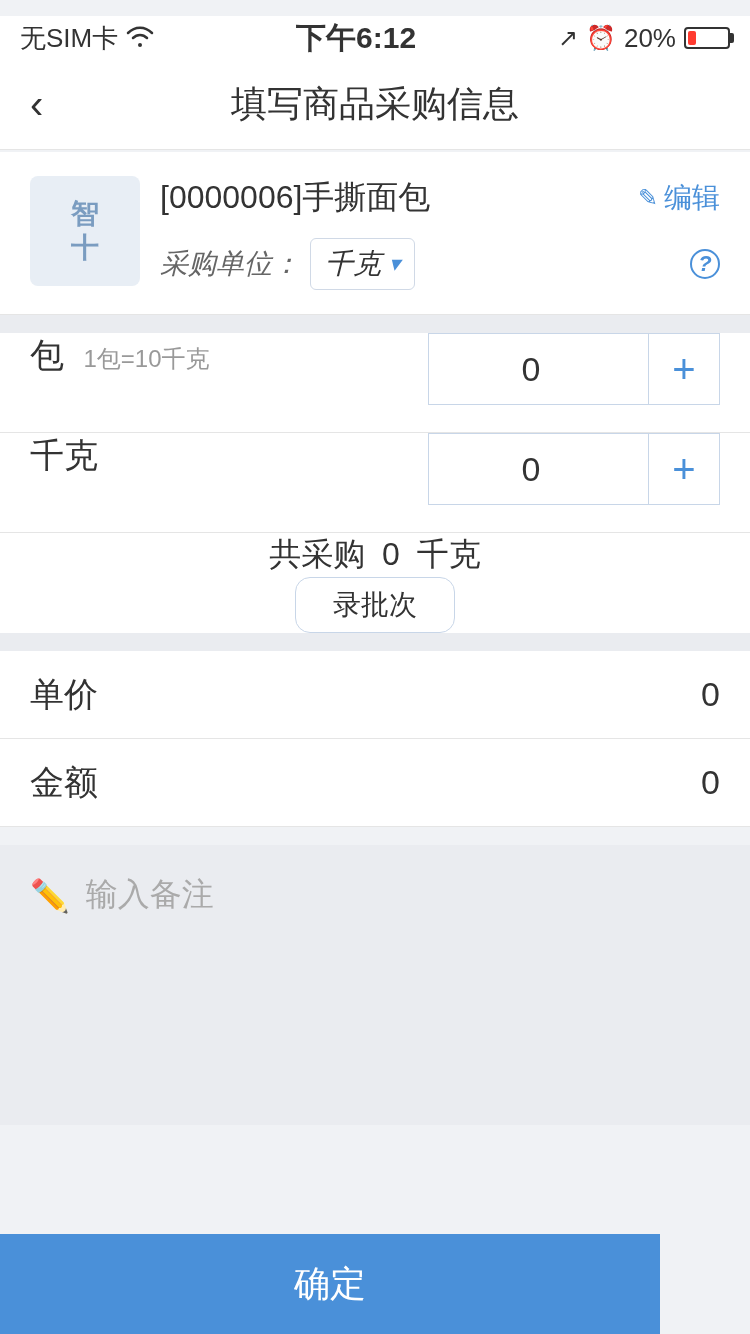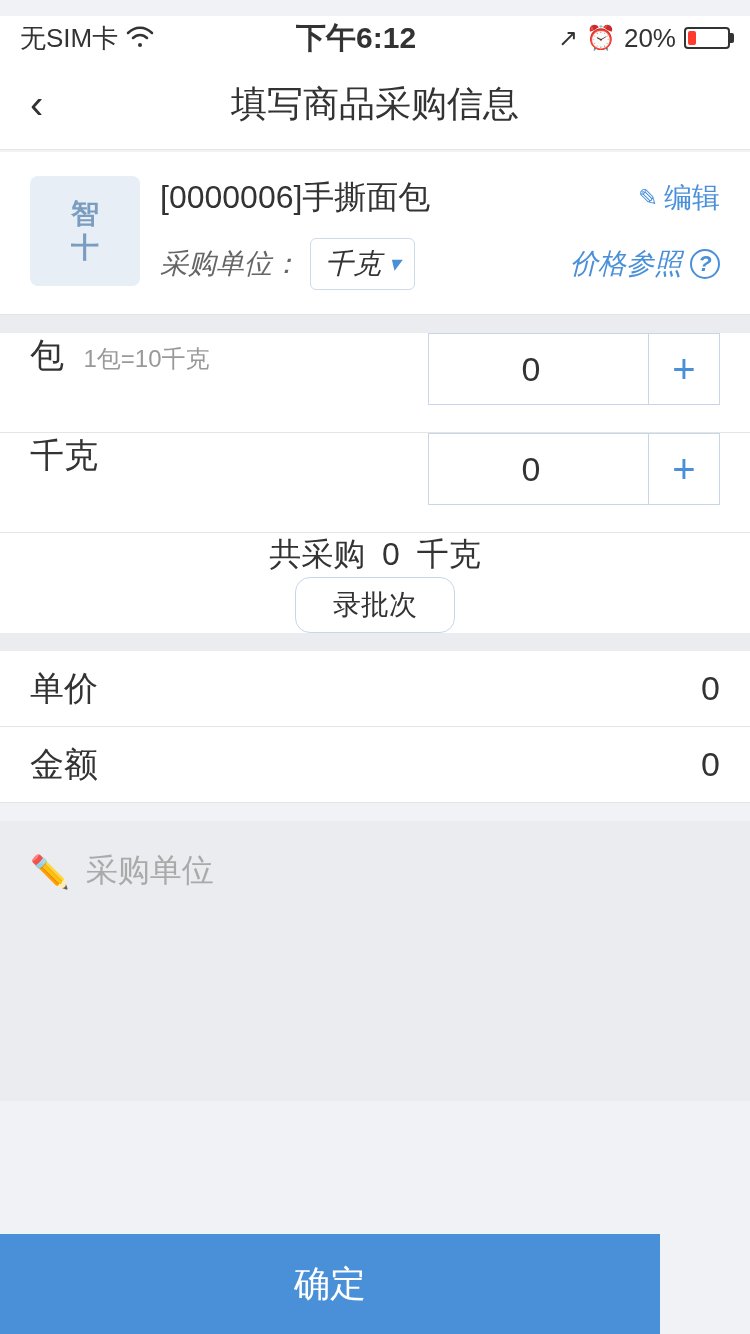--- a/index.html
+++ b/index.html
@@ -283,21 +283,21 @@
     
     .price-section {
       background: #fff;
       margin-top: 0;
     }
     .price-row {
       display: flex;
       align-items: center;
       justify-content: space-between;
       padding: 0 30px;
-      height: 76px;
+      height: 88px;
       border-bottom: 1px solid #e5e5e5;
     }
     .price-label {
       font-size: 34px;
       color: #333;
     }
     .price-value {
       font-size: 34px;
       color: #333;
     }
@@ -391,21 +391,20 @@
     </div>
     <div class="product-unit-row">
       <div style="display:flex;align-items:center;gap:10px;">
         <span class="unit-label">采购单位：</span>
         <div class="unit-select">
           <span>千克</span>
           <span class="unit-dropdown-arrow">▾</span>
         </div>
       </div>
       <div class="price-ref">
-        <span>价格参照</span>
         <div class="price-ref-icon">?</div>
       </div>
     </div>
   </div>
 </div>
 
 <div class="section-divider"></div>
 
 <div class="input-section">
 
@@ -446,18 +445,18 @@
     <span class="price-value">0</span>
   </div>
   <div class="price-row">
     <span class="price-label">金额</span>
     <span class="price-value">0</span>
   </div>
 </div>
 
 <div class="note-section">
   <span class="note-icon">✏️</span>
-  <span class="note-placeholder">采购单位</span>
+  <span class="note-placeholder">输入备注</span>
 </div>
 
 <div class="confirm-btn-wrapper">
   <span class="confirm-btn-label">确定</span>
 </div>
 
 </body></html>

